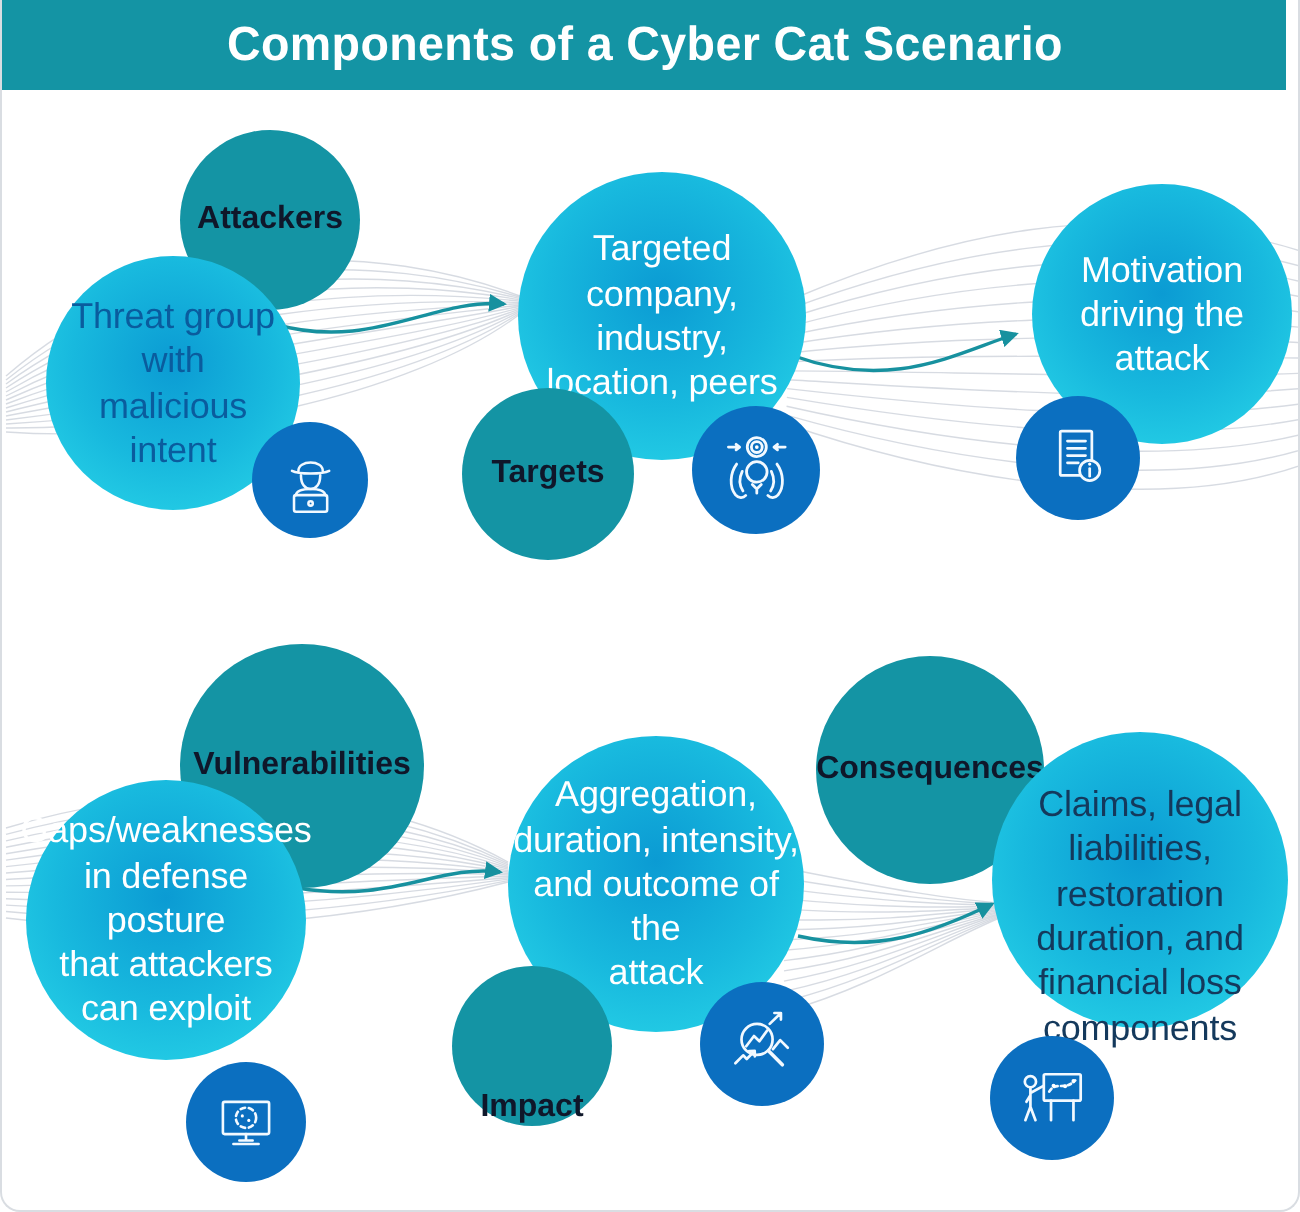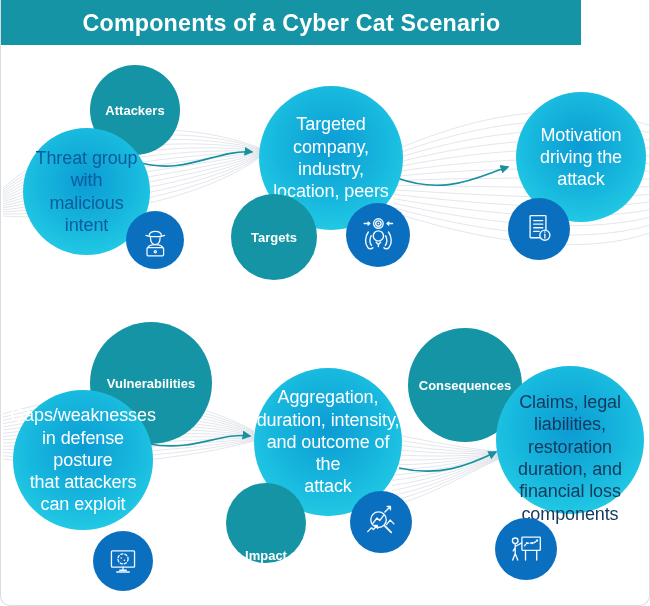--- a/index.html
+++ b/index.html
@@ -13,37 +13,37 @@
     --arrow:#17919f;
     --ribbon:#c9cfd8;
   }
   html,body{margin:0;padding:0;background:#ffffff;font-family:"Liberation Sans",sans-serif;}
   .canvas{
     position:relative;width:650px;height:606px;box-sizing:border-box;
     background:#ffffff;border:1px solid #d9dde2;border-top:none;
     border-radius:0 0 10px 10px;overflow:hidden;
   }
   .titlebar{
-    position:absolute;left:0;top:0;width:580px;height:45px;background:var(--teal);
+    position:absolute;left:0;top:0;width:642px;height:45px;background:var(--teal);
     display:flex;align-items:center;justify-content:center;z-index:6;
   }
   .titlebar h1{
     margin:0;color:#ffffff;font-size:24px;font-weight:bold;letter-spacing:.2px;
     transform:scaleX(.97);white-space:nowrap;
   }
   .waves{position:absolute;left:0;top:0;width:650px;height:606px;z-index:1;}
   .ribbon-line{fill:none;stroke:var(--ribbon);stroke-width:.7;opacity:.75;}
   .flow-arrow{fill:none;stroke:var(--arrow);stroke-width:1.7;}
   .ah-fill{fill:var(--arrow);}
   .circle{
     position:absolute;border-radius:50%;display:flex;align-items:center;justify-content:center;
     text-align:center;
   }
   .label-circle{
-    background:var(--teal);color:#ffffff;font-weight:bold;font-size:13px;z-index:2;
+    background:var(--teal);color:#0f172a;font-weight:bold;font-size:16px;z-index:2;
   }
   .label-front{z-index:4;}
   .desc-circle{
     background:radial-gradient(circle at 50% 42%, var(--desc-inner) 0%, var(--desc-mid) 52%, var(--desc-outer) 100%);
     color:#ffffff;font-size:18px;line-height:1.24;z-index:3;letter-spacing:-.1px;
   }
   .desc-circle span{white-space:pre-line;display:block;}
   .text-dark1{color:var(--dark1);}
   .text-dark2{color:var(--dark2);margin-top:36px;}
   .icon-circle{

